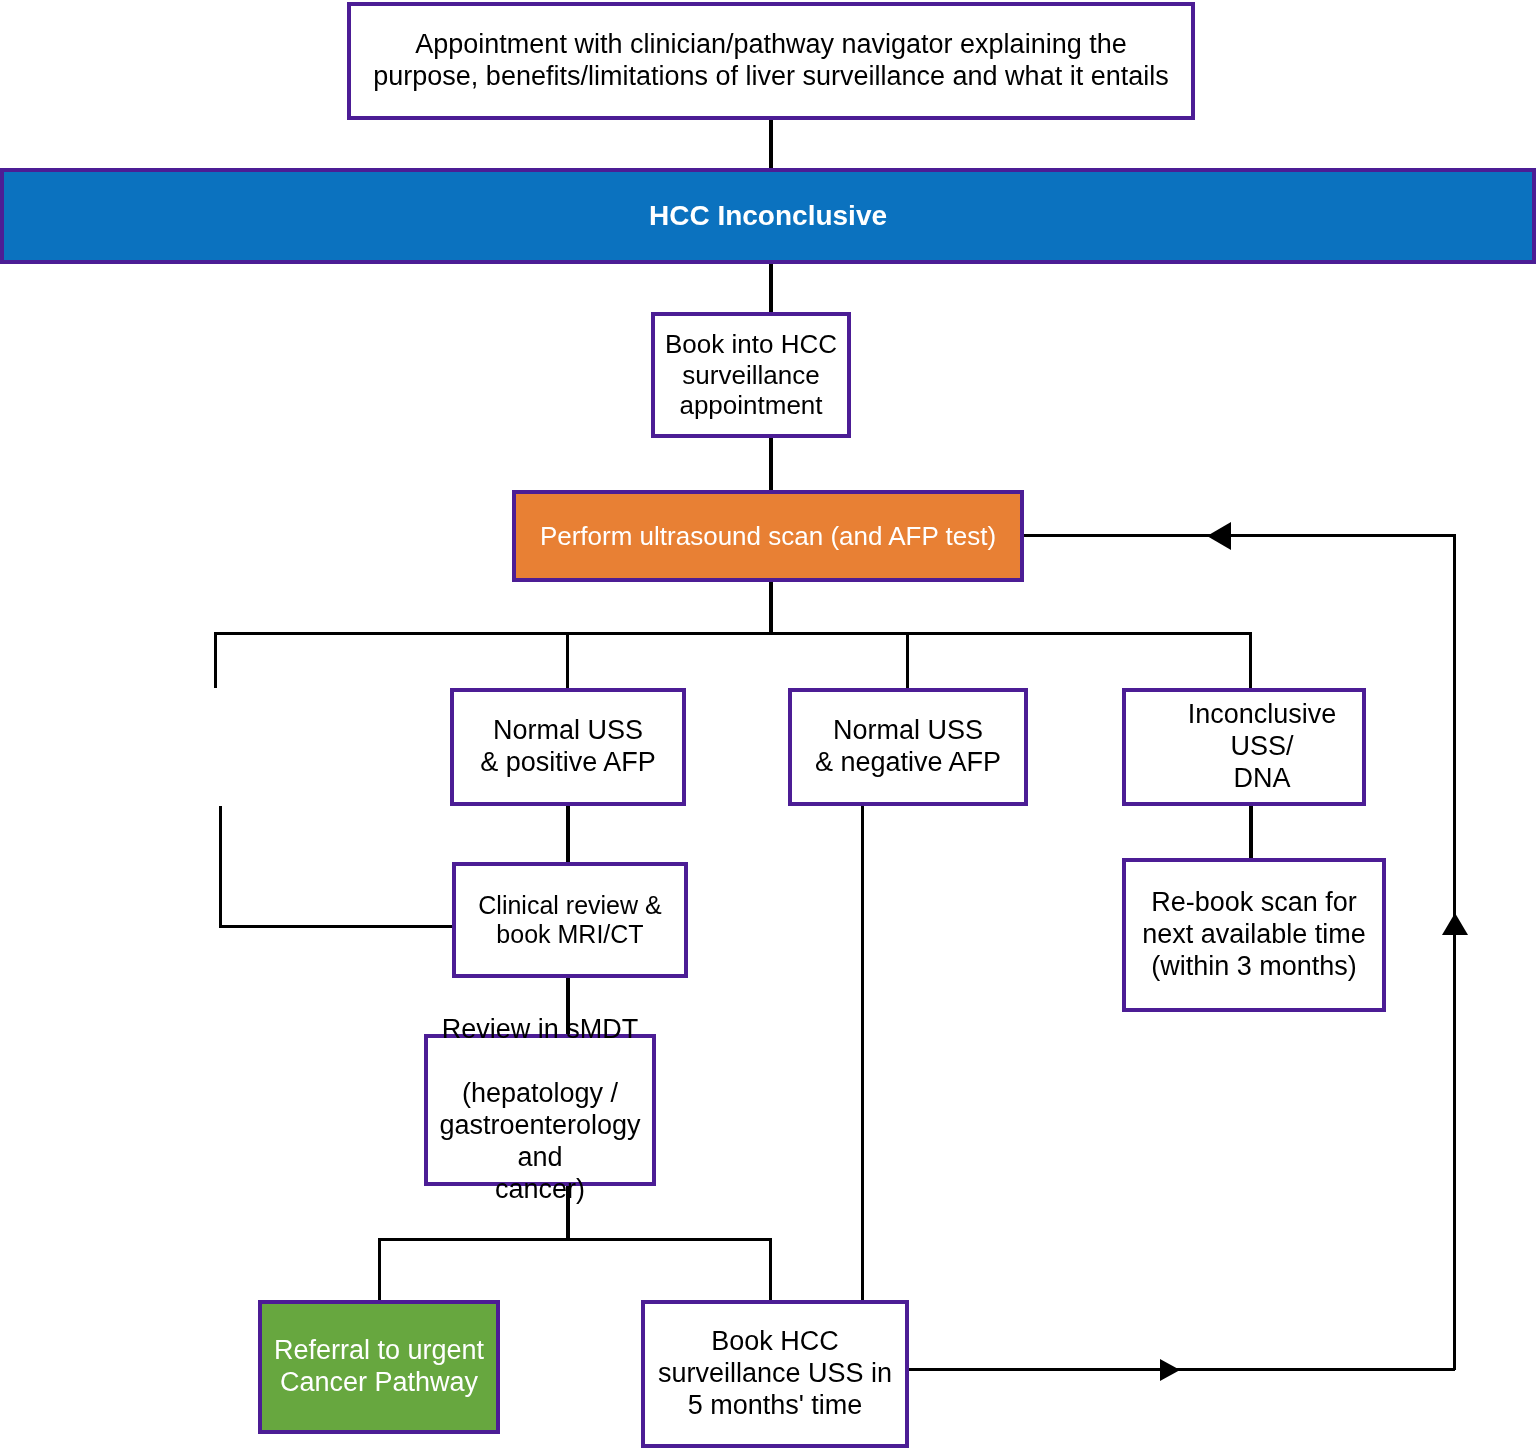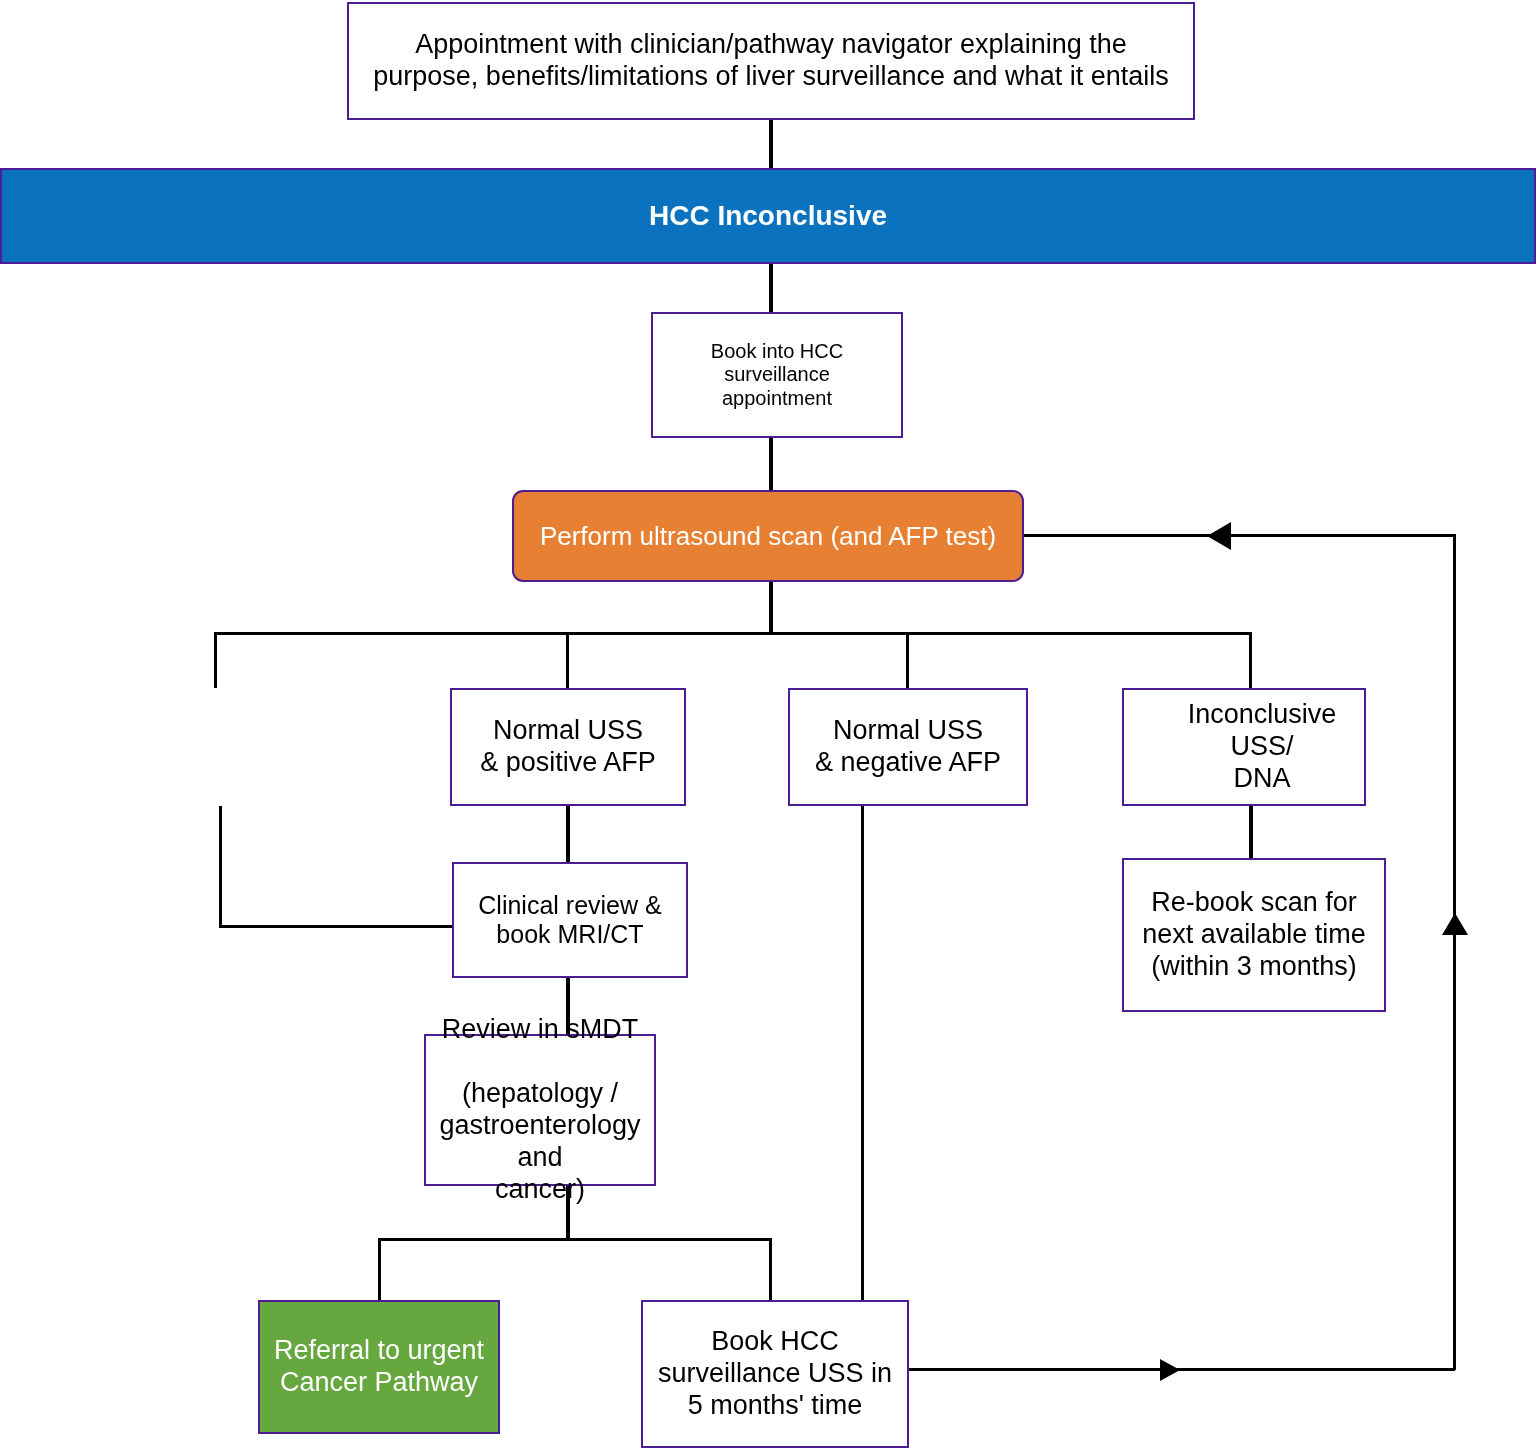--- a/index.html
+++ b/index.html
@@ -11,21 +11,21 @@
     position: relative;
     width: 1536px;
     height: 1448px;
     background: #ffffff;
     font-family: "Liberation Sans", sans-serif;
     overflow: hidden;
   }
   .node {
     position: absolute;
     box-sizing: border-box;
-    border: 2px solid #4c1d95;
+    border: 4px solid #4c1d95;
     background: #ffffff;
     color: #000000;
     display: flex;
     align-items: center;
     justify-content: center;
     text-align: center;
     line-height: 1.18;
     white-space: pre-line;
     z-index: 3;
   }
@@ -79,27 +79,27 @@
 
   <div class="node" style="left:347px; top:2px; width:848px; height:118px; font-size:27px;">Appointment with clinician/pathway navigator explaining the
 purpose, benefits/limitations of liver surveillance and what it entails</div>
 
   <div class="edge v thick" style="left:769px; top:120px; height:48px;"></div>
 
   <div class="node banner" style="left:0px; top:168px; width:1536px; height:96px; font-size:28px;">HCC Inconclusive</div>
 
   <div class="edge v thick" style="left:769px; top:264px; height:48px;"></div>
 
-  <div class="node" style="left:651px; top:312px; width:252px; height:126px; font-size:20px;">Book into HCC
+  <div class="node" style="left:651px; top:312px; width:200px; height:126px; font-size:26px;">Book into HCC
 surveillance
 appointment</div>
 
   <div class="edge v thick" style="left:769px; top:438px; height:52px;"></div>
 
-  <div class="node accent-orange" style="left:512px; top:490px; width:512px; height:92px; font-size:26px;border-radius:11px;">Perform ultrasound scan (and AFP test)</div>
+  <div class="node accent-orange" style="left:512px; top:490px; width:512px; height:92px; font-size:26px;">Perform ultrasound scan (and AFP test)</div>
 
   <div class="edge h" style="left:1024px; top:534px; width:432px;"></div>
   <div class="arrow left" style="left:1207px; top:522px;"></div>
   <div class="edge v" style="left:1453px; top:534px; height:836px;"></div>
   <div class="arrow up" style="left:1442px; top:913px;"></div>
 
   <div class="edge v thick" style="left:769px; top:582px; height:52px;"></div>
   <div class="edge h" style="left:214px; top:632px; width:1038px;"></div>
   <div class="edge v" style="left:214px; top:632px; height:56px;"></div>
   <div class="edge v" style="left:566px; top:632px; height:56px;"></div>

